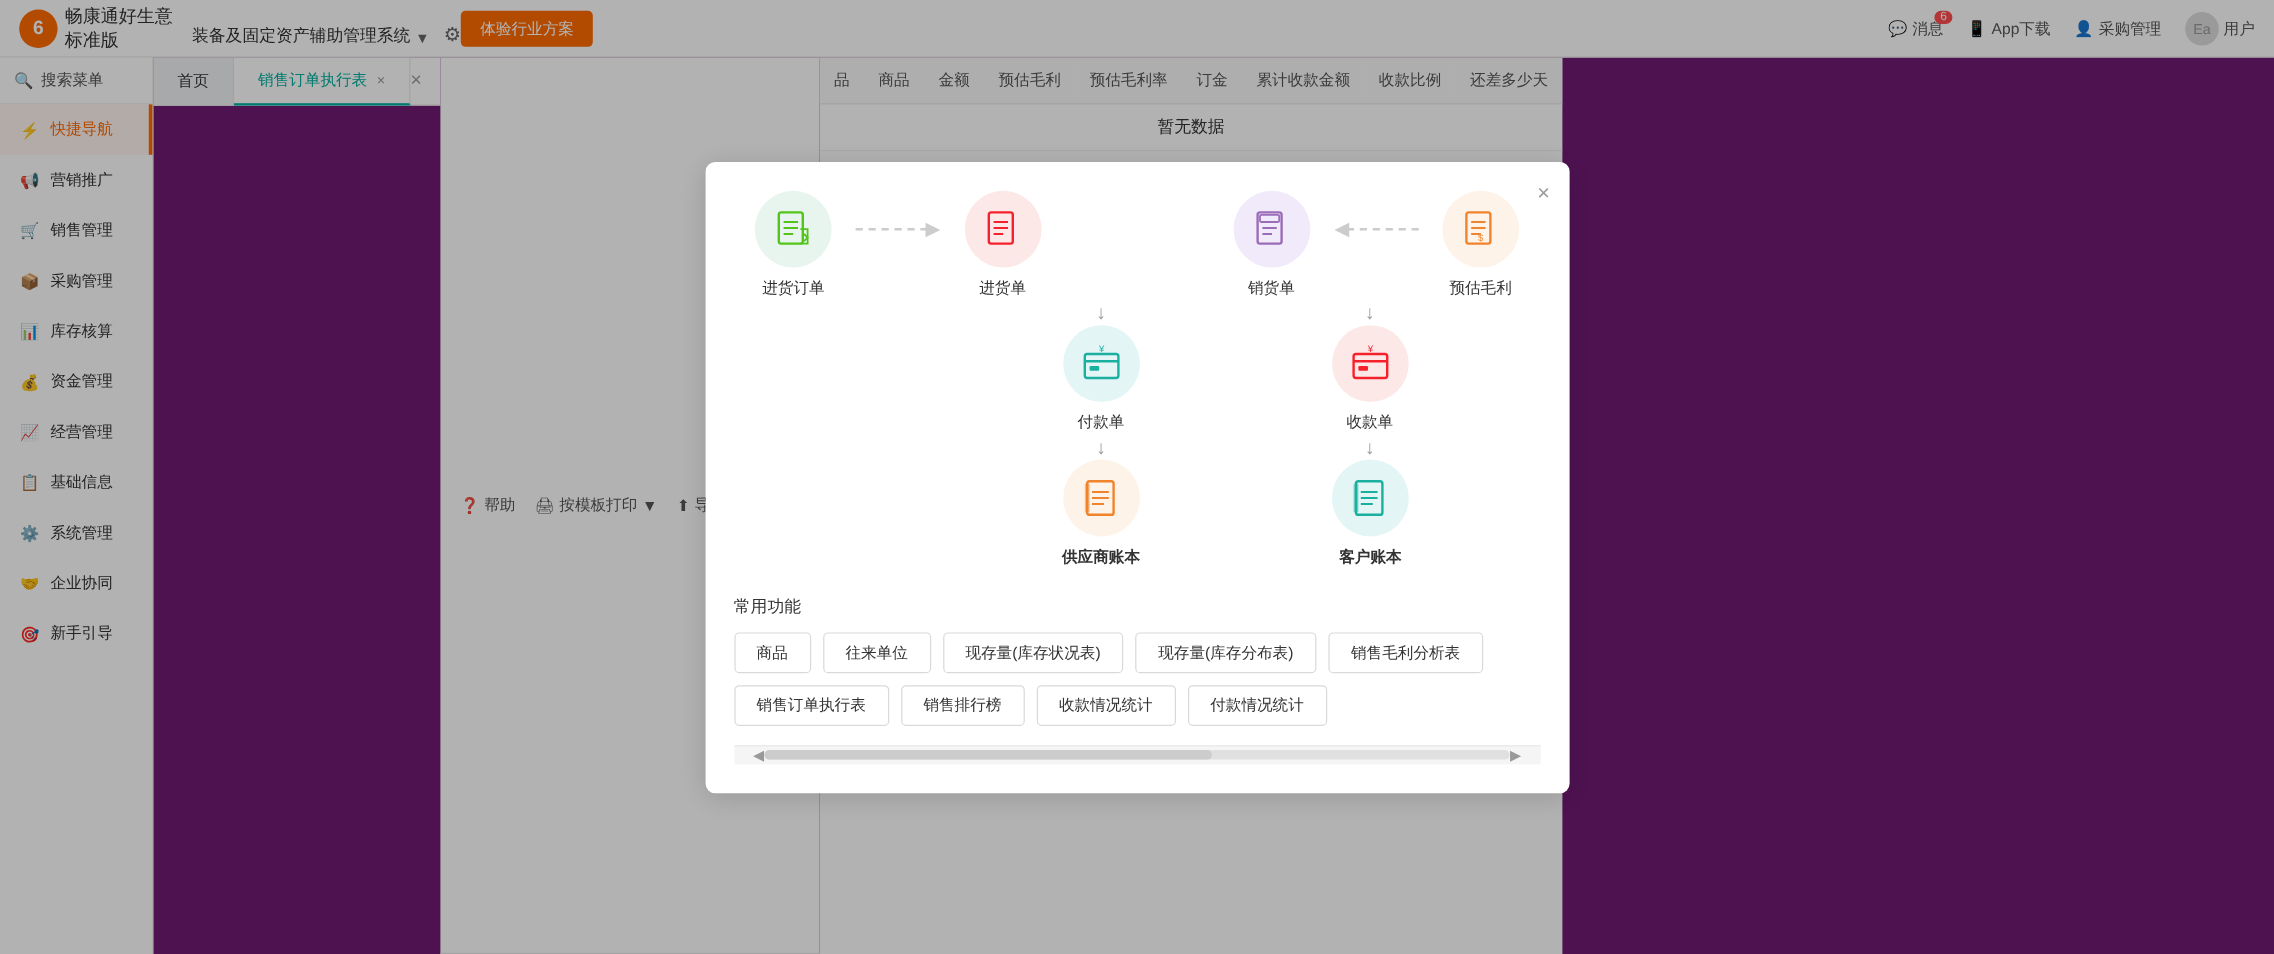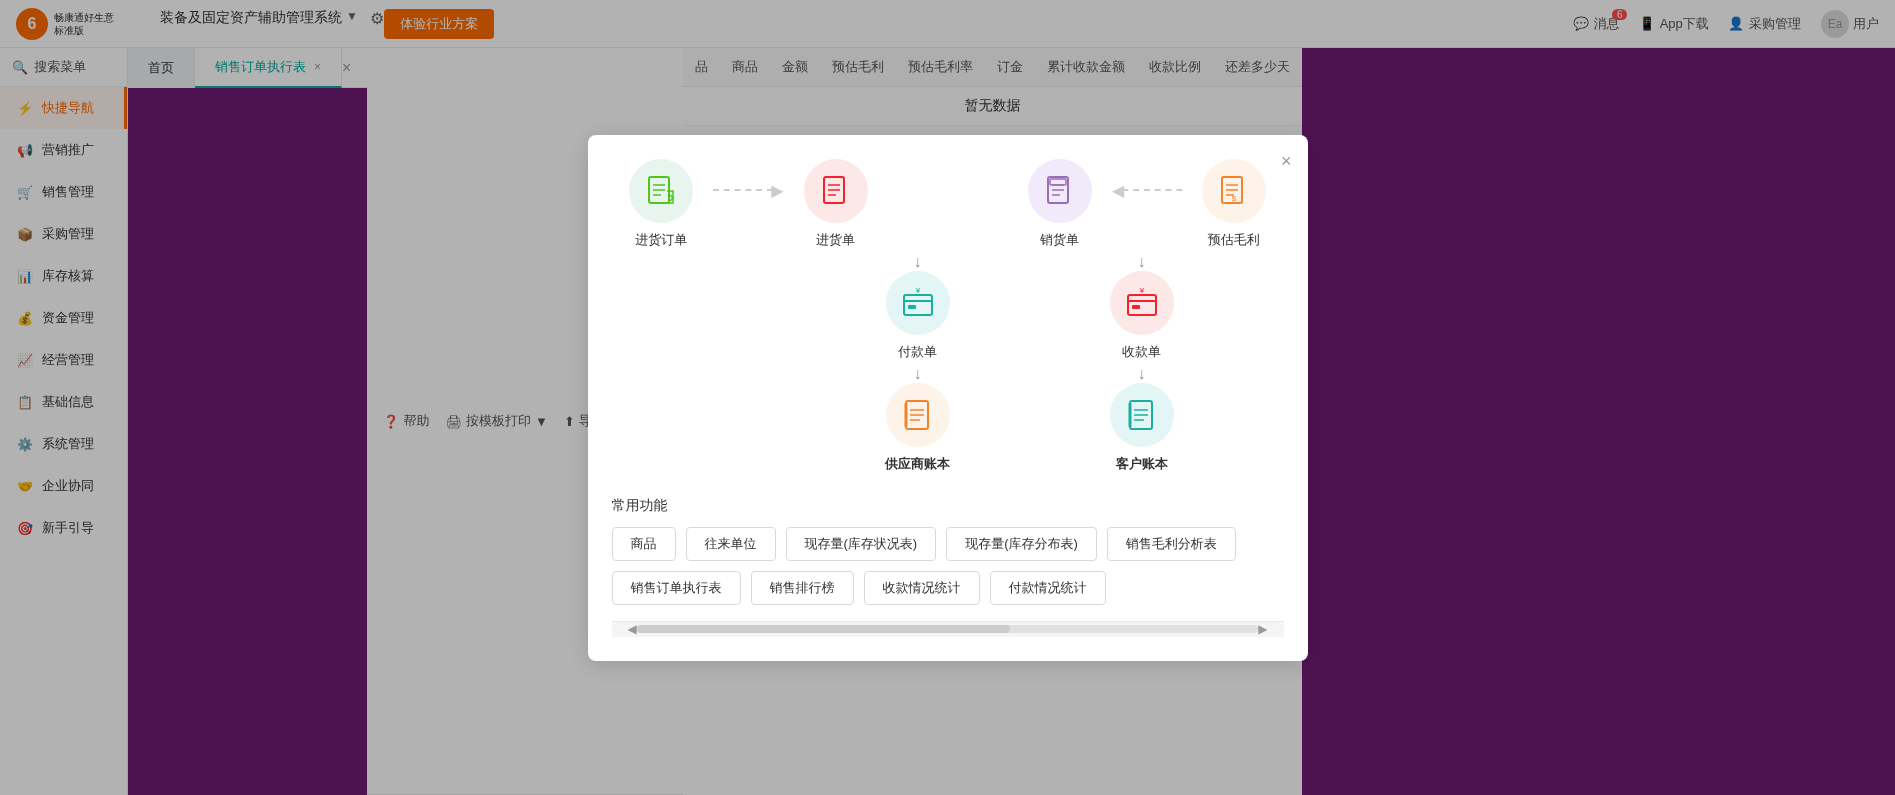--- a/index.html
+++ b/index.html
@@ -9,23 +9,23 @@
     .app-wrapper { display: flex; flex-direction: column; height: 795px; width: 1895px; }
     .top-bar { display: flex; align-items: center; height: 48px; background: #fff; border-bottom: 1px solid #e8e8e8; padding: 0 16px; flex-shrink: 0; }
     .main-area { display: flex; flex: 1; overflow: hidden; }
     .sidebar { width: 128px; background: #fff; border-right: 1px solid #e8e8e8; flex-shrink: 0; display: flex; flex-direction: column; }
     .content-area { flex: 1; display: flex; flex-direction: row; background: #701a75; }
     .tab-bar { display: flex; align-items: center; background: #fff; border-bottom: 1px solid #e8e8e8; height: 40px; flex-shrink: 0; padding-left: 0; }
 
     
     .logo-area { display: flex; align-items: center; width: 128px; flex-shrink: 0; }
     .logo-icon { width: 32px; height: 32px; background: #ff6a00; border-radius: 50%; display: flex; align-items: center; justify-content: center; color: white; font-size: 16px; font-weight: bold; margin-right: 6px; flex-shrink: 0; }
-    .logo-text { font-size: 10px; color: #333; line-height: 1.3; }
+    .logo-text { font-size: 15px; color: #333; line-height: 1.3; }
     .logo-text span { display: block; }
-    .top-center { display: flex; align-items: flex-start; flex: 1; padding-left: 16px; }
+    .top-center { display: flex; align-items: flex-end; flex: 1; padding-left: 16px; }
     .system-title { font-size: 14px; color: #333; font-weight: 500; }
     .title-dropdown { background: none; border: none; cursor: pointer; color: #666; margin-left: 4px; font-size: 12px; }
     .gear-btn { background: none; border: none; cursor: pointer; color: #666; margin-left: 12px; font-size: 16px; }
     .trial-btn { background: #ff6a00; color: #fff; border: none; border-radius: 4px; padding: 6px 16px; font-size: 13px; cursor: pointer; margin-left: 0; }
     .top-right { display: flex; align-items: center; gap: 20px; margin-left: auto; }
     .top-right-item { display: flex; align-items: center; gap: 4px; color: #555; font-size: 13px; cursor: pointer; position: relative; }
     .badge { background: #ff4d4f; color: #fff; border-radius: 10px; font-size: 10px; padding: 0 5px; position: absolute; top: -6px; right: -8px; }
     .avatar { width: 28px; height: 28px; border-radius: 50%; background: #ddd; display: flex; align-items: center; justify-content: center; font-size: 12px; color: #999; }
 
     

